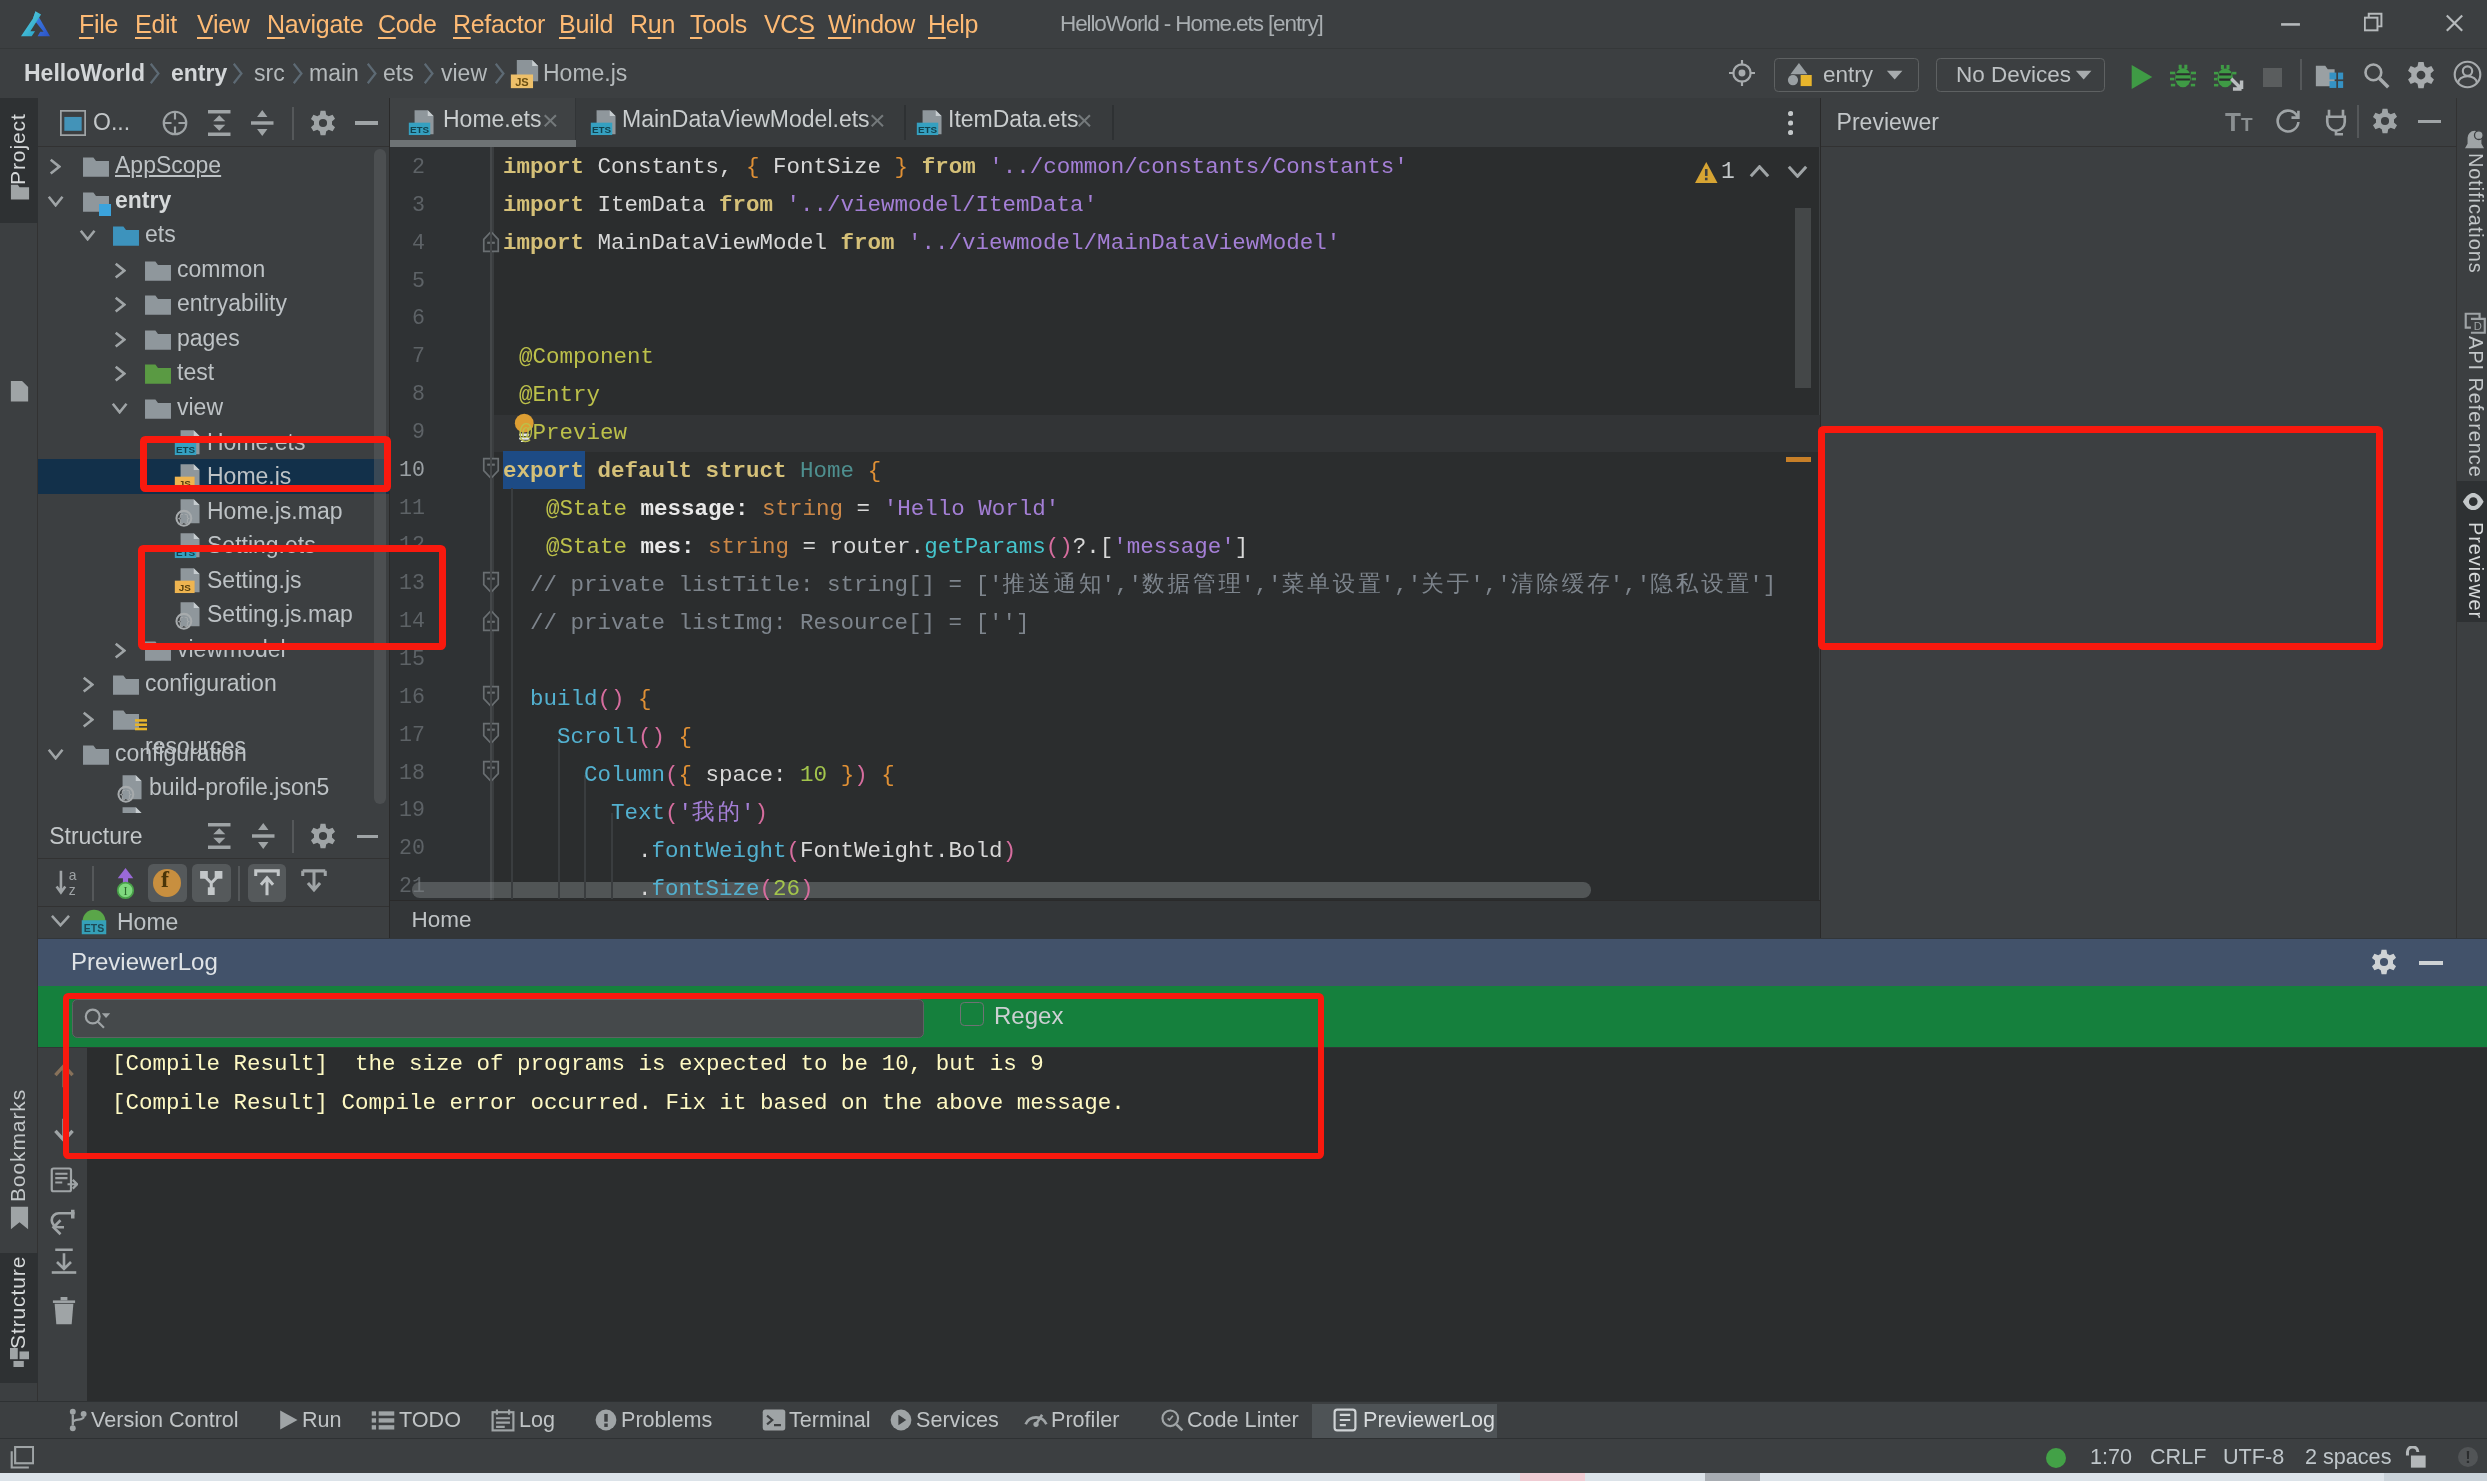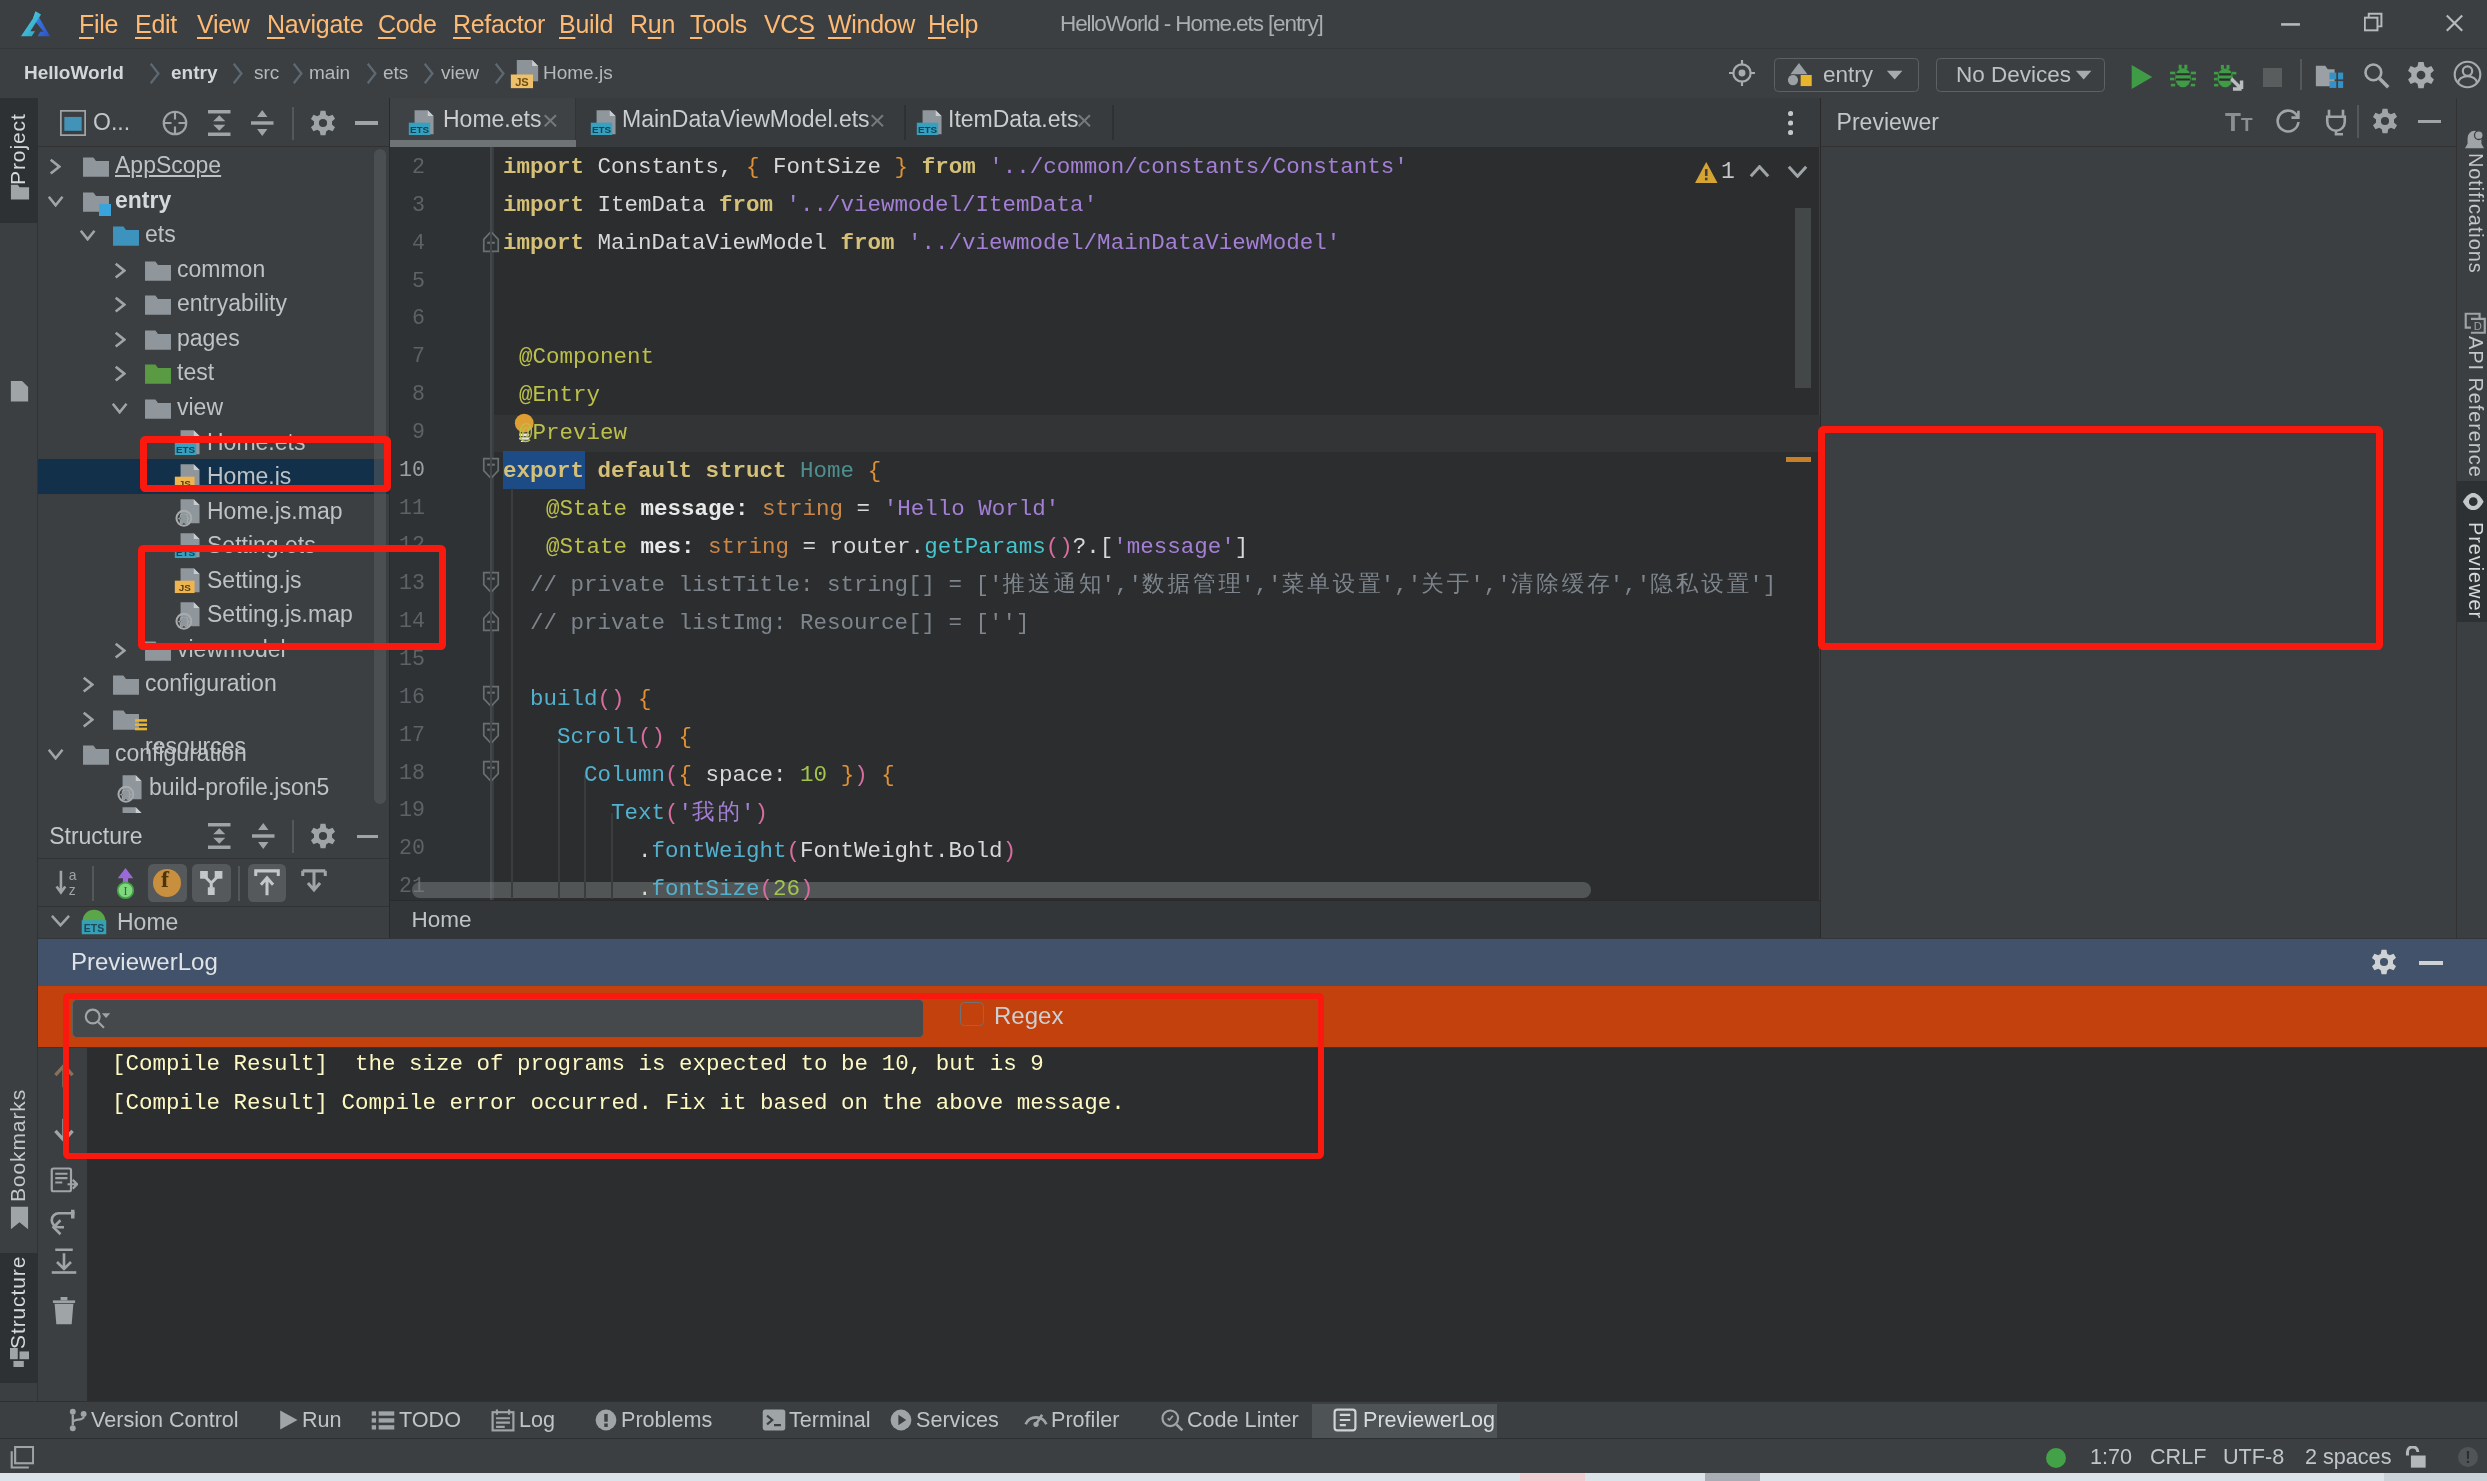--- a/index.html
+++ b/index.html
@@ -9,21 +9,21 @@
 .mono { font-family:"Liberation Mono", monospace; }
 u { text-decoration:underline; text-underline-offset:3.5px; }
 svg { display:block; }
 
 #titlebar { left:0; top:0; width:2487px; height:48px; background:#3c3f41; }
 .menuitem { position:absolute; top:0; height:48px; line-height:48px; font-size:25px; letter-spacing:-0.3px; color:#fdba74; }
 #wintitle { position:absolute; left:1060px; top:0; height:48px; line-height:48px; font-size:22.5px; color:#a9aeb1; letter-spacing:-1.1px;}
 .winbtn { position:absolute; top:0; width:19px; height:48px; color:#b6babc; }
 
 #navbar { left:0; top:48px; width:2487px; height:49px; background:#3c3f41; border-top:1.7px solid #353839; }
-.crumb { position:absolute; top:0; height:48px; line-height:48px; font-size:19px; color:#b4b9bb; }
+.crumb { position:absolute; top:0; height:48px; line-height:48px; font-size:23px; color:#b4b9bb; }
 .crumb.b { font-weight:bold; color:#d3d6d8; }
 .tbtn { position:absolute; top:8.6px; height:34px; border:1.7px solid #5e6162; border-radius:4.3px; font-size:22.5px; color:#bdc1c3; }
 
 #leftstripe { left:0; top:98px; width:38px; height:1304px; background:#3c3f41; border-right:1.7px solid #323232; }
 .vtextb { writing-mode:vertical-rl; transform:rotate(180deg); font-size:21px; color:#c3c7c9; letter-spacing:0.9px; white-space:nowrap; }
 .vtextr { writing-mode:vertical-rl; font-size:22.5px; color:#c3c7c9; letter-spacing:0.9px; white-space:nowrap; }
 .stripetab { position:absolute; left:0; width:38px; background:#2e3133; }
 
 #projpanel { left:38px; top:98px; width:351px; height:715px; background:#3c3f41; }
 #projhead { position:absolute; left:0; top:0; width:351px; height:49px; border-bottom:1.7px solid #323232; }
@@ -51,21 +51,21 @@
 #code .wb { color:#e8e8e8; font-weight:bold; }
 .cjk { display:inline-block; overflow:hidden; white-space:nowrap; letter-spacing:3px; vertical-align:bottom; height:38px; } .c4{width:99px} .c2{width:49px}
 
 #previewer { left:1820px; top:98px; width:636px; height:841px; background:#3c3f41; border-left:1.7px solid #2a2a2a; }
 #prevhead { position:absolute; left:0; top:0; width:636px; height:49px; border-bottom:1.7px solid #323232; }
 
 #rightstripe { left:2456px; top:98px; width:31px; height:1304px; background:#3c3f41; border-left:1.7px solid #323232; }
 
 #logpanel { left:38px; top:938px; width:2449px; height:463px; background:#2b2d2e; }
 #loghead { position:absolute; left:0; top:0; width:2449px; height:48px; background:#42526a; border-top:1.7px solid #323639; }
-#searchrow { position:absolute; left:0; top:48px; width:2449px; height:62px; background:#c2410c; border-bottom:1.7px solid #333536; }
+#searchrow { position:absolute; left:0; top:48px; width:2449px; height:62px; background:#15803d; border-bottom:1.7px solid #333536; }
 #logleft { position:absolute; left:0; top:110px; width:49px; height:353px; background:#3c3f41; }
 .redrect { position:absolute; border:7px solid #f9190e; border-radius:5.2px; z-index:60; }
 
 #bottombar { left:0; top:1401px; width:2487px; height:36px; background:#3c3f41; border-top:1.7px solid #2e3133; }
 .btab { position:absolute; top:0; height:36px; line-height:36px; font-size:21.6px; color:#c0c4c6; }
 #statusbar { left:0; top:1438px; width:2487px; height:35px; background:#3c3f41; border-top:1.7px solid #2e3133; }
 .sitem { position:absolute; top:0; height:35px; line-height:35px; font-size:21.6px; color:#bfc6ca; }
 #bottomstrip { left:0; top:1473px; width:2487px; height:8.6px; background:#dce3e9; }
 </style>
 </head>

